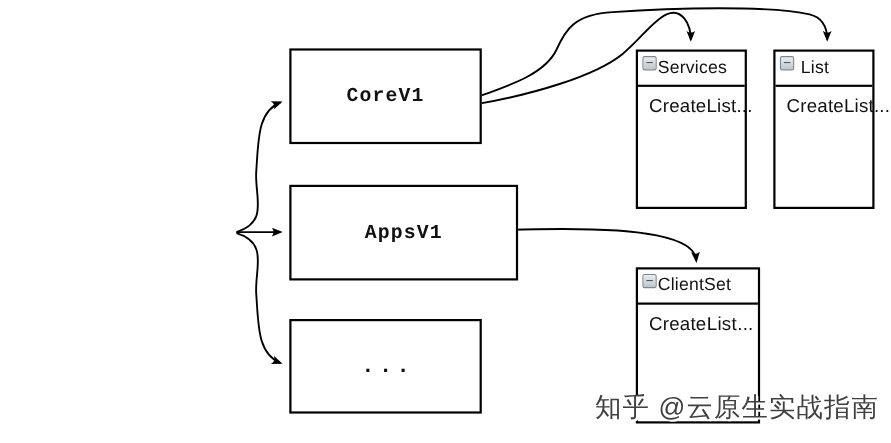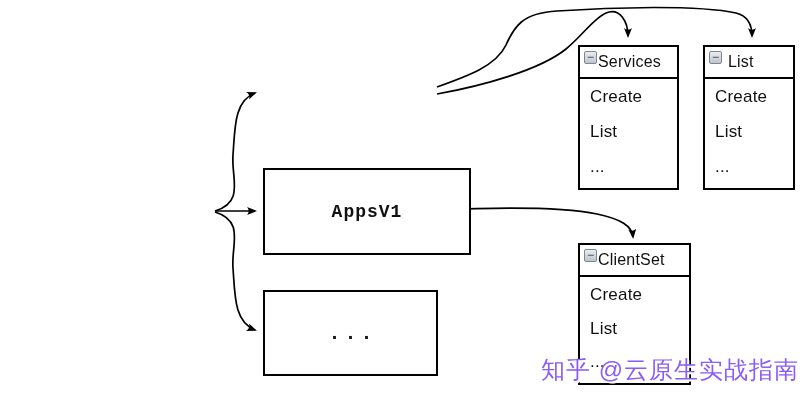--- a/index.html
+++ b/index.html
@@ -33,27 +33,27 @@
   .collapse-icon{
     width:13px;height:13px;flex:0 0 13px;
     background:linear-gradient(#e9edf1,#bfc5cc);
     border:1px solid #7f868e;border-radius:2px;
     display:flex;align-items:center;justify-content:center;
     font-size:12px;line-height:10px;color:#3c4248;
     margin:-10px 1px 0 0;box-sizing:border-box;
   }
   .class-title{font-size:16px;letter-spacing:0.2px;white-space:nowrap;}
   .class-body{
-    flex:1;display:flex;flex-direction:column;justify-content:space-between;
+    flex:1;display:flex;flex-direction:row;justify-content:space-between;
     padding:8px 4px 12px 10px;box-sizing:border-box;
   }
   .method{font-size:17px;line-height:19px;letter-spacing:0.2px;}
   .watermark{
     position:absolute;left:541px;top:354px;z-index:10;
-    font-size:24px;letter-spacing:1px;color:#8b5cf6;
+    font-size:24px;letter-spacing:1px;color:#404040;
     text-shadow:1px 1px 0 #ffffff,2px 2px 0 #ffffff;
     white-space:nowrap;
   }
 </style>
 </head>
 <body>
 
 <div class="canvas">
 
   <svg class="edges" width="810" height="403" viewBox="0 0 810 403" xmlns="http://www.w3.org/2000/svg">
@@ -66,20 +66,23 @@
       <path d="M 215 211 C 245 202 231 178 233 155 C 235 128 234 101 255 93" marker-end="url(#ah)"></path>
       <path d="M 215 211 L 255 211" marker-end="url(#ah)"></path>
       <path d="M 215 212 C 245 221 231 245 233 268 C 235 295 234 322 255 330" marker-end="url(#ah)"></path>
       <path d="M 437 94 C 482 86 540 70 566 49 C 582 36 594 18 606 13 C 620 7 628 22 628 36" marker-end="url(#ah)"></path>
       <path d="M 437 87 C 468 76 496 66 506 45 C 514 27 522 13 557 11 C 612 7 700 5 736 13 C 748 16 752 25 752 36" marker-end="url(#ah)"></path>
       <path d="M 439 210 C 505 207 563 207 597 214 C 621 219 632 226 633 237" marker-end="url(#ah)"></path>
     </g>
   </svg>
 
 
+  <div class="box mono" style="left:263px;top:44px;width:175px;height:87px">
+    <span class="lbl">CoreV1</span>
+  </div>
 
   <div class="box mono" style="left:263px;top:168px;width:208px;height:87px">
     <span class="lbl">AppsV1</span>
   </div>
 
   <div class="box dots" style="left:263px;top:290px;width:175px;height:86px">
     <span class="lbl">...</span>
   </div>
 
   <div class="class-box" style="left:578px;top:45px;width:101px;height:145px">

